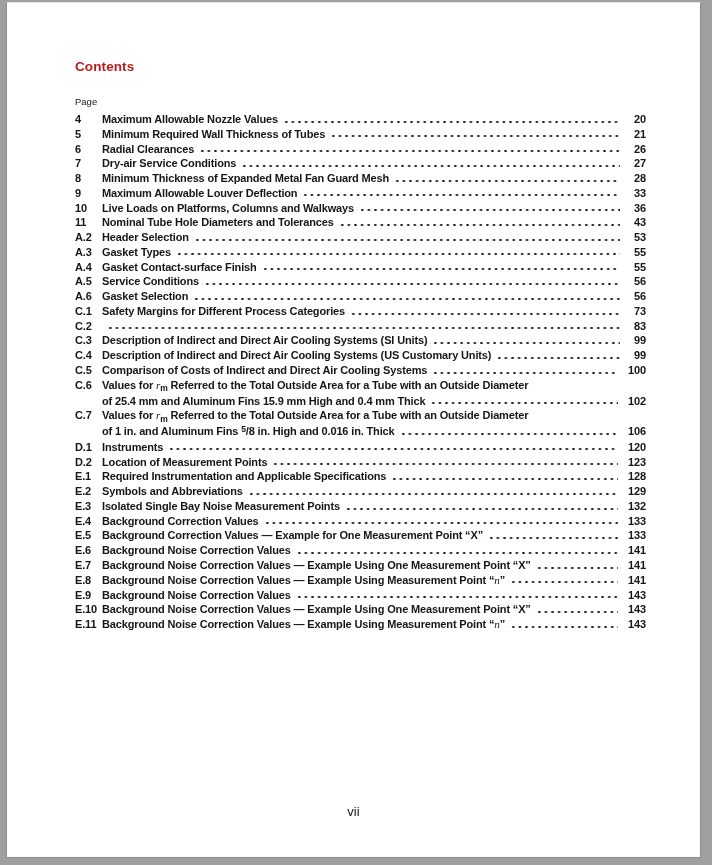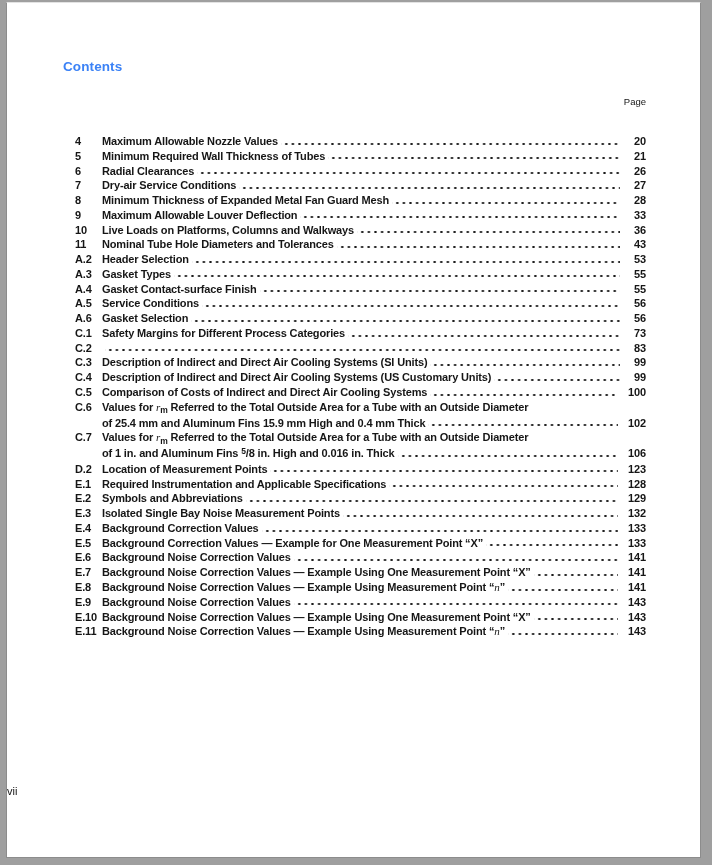--- a/index.html
+++ b/index.html
@@ -17,40 +17,39 @@
     top: 2px;
     width: 695px;
     height: 856px;
     box-sizing: border-box;
     background: #ffffff;
     border: 1px solid #8c8c8c;
     border-top-color: #e3e3e3;
   }
   .heading {
     position: absolute;
-    left: 56px;
+    left: 68px;
     top: 56px;
     font-size: 13.5px;
     font-weight: 700;
-    color: #3b82f6;
+    color: #b91c1c;
     letter-spacing: 0.1px;
   }
   .toc-wrap {
     position: absolute;
     left: 68px;
     top: 93px;
     width: 571px;
   }
   .page-label {
-    text-align: right;
     font-size: 9.5px;
     font-weight: 400;
     color: #161616;
     line-height: 12px;
-    margin-bottom: 26px;
+    margin-bottom: 4px;
   }
   .toc-list {
     width: 571px;
   }
   .toc-row {
     display: flex;
     line-height: 14.77px;
     font-size: 11px;
     font-weight: 700;
     color: #161616;
@@ -94,24 +93,24 @@
   }
   .seg-sup {
     position: relative;
     top: -3.5px;
     font-size: 8.5px;
     font-weight: 700;
   }
   .footer {
     position: absolute;
     left: 0;
-    top: 782px;
+    top: 801px;
     width: 100%;
-    text-align: left;
-    font-size: 11px;
+    text-align: center;
+    font-size: 13px;
     font-weight: 400;
     color: #161616;
   }
 </style>
 </head>
 <body>
 
 <div class="page">
   <div class="heading">Contents</div>
 
@@ -241,20 +240,26 @@
           <span class="title">Values for <span class="seg-i">r</span><span class="seg-sub">m</span> Referred to the Total Outside Area for a Tube with an Outside Diameter</span>
           <span class="spacer"></span>
         </div>
         <div class="toc-row">
           <span class="num"></span>
           <span class="title">of 1 in. and Aluminum Fins <span class="seg-sup">5</span>/8 in. High and 0.016 in. Thick</span>
           <span class="dots"></span>
           <span class="pg">106</span>
         </div>
         <div class="toc-row">
+          <span class="num">D.1</span>
+          <span class="title">Instruments</span>
+          <span class="dots"></span>
+          <span class="pg">120</span>
+        </div>
+        <div class="toc-row">
           <span class="num">D.2</span>
           <span class="title">Location of Measurement Points</span>
           <span class="dots"></span>
           <span class="pg">123</span>
         </div>
         <div class="toc-row">
           <span class="num">E.1</span>
           <span class="title">Required Instrumentation and Applicable Specifications</span>
           <span class="dots"></span>
           <span class="pg">128</span>

